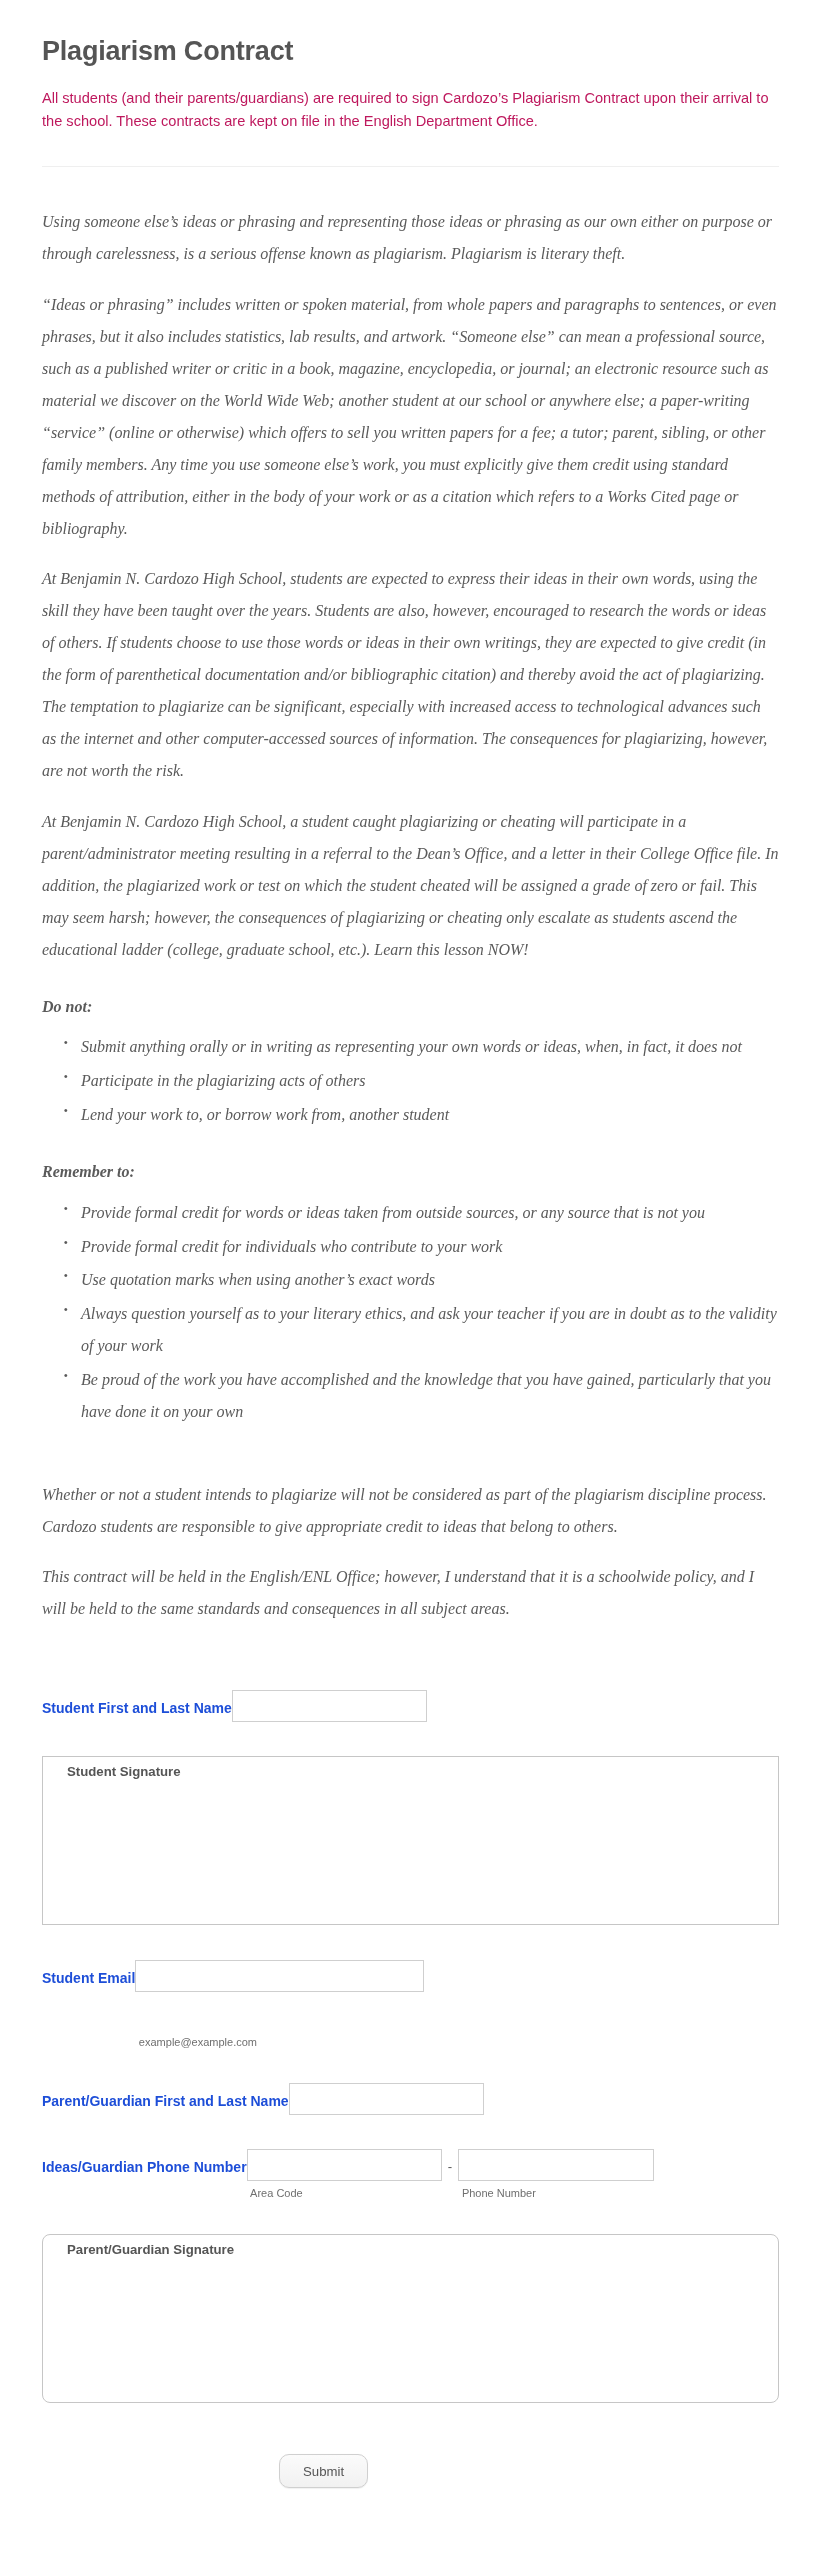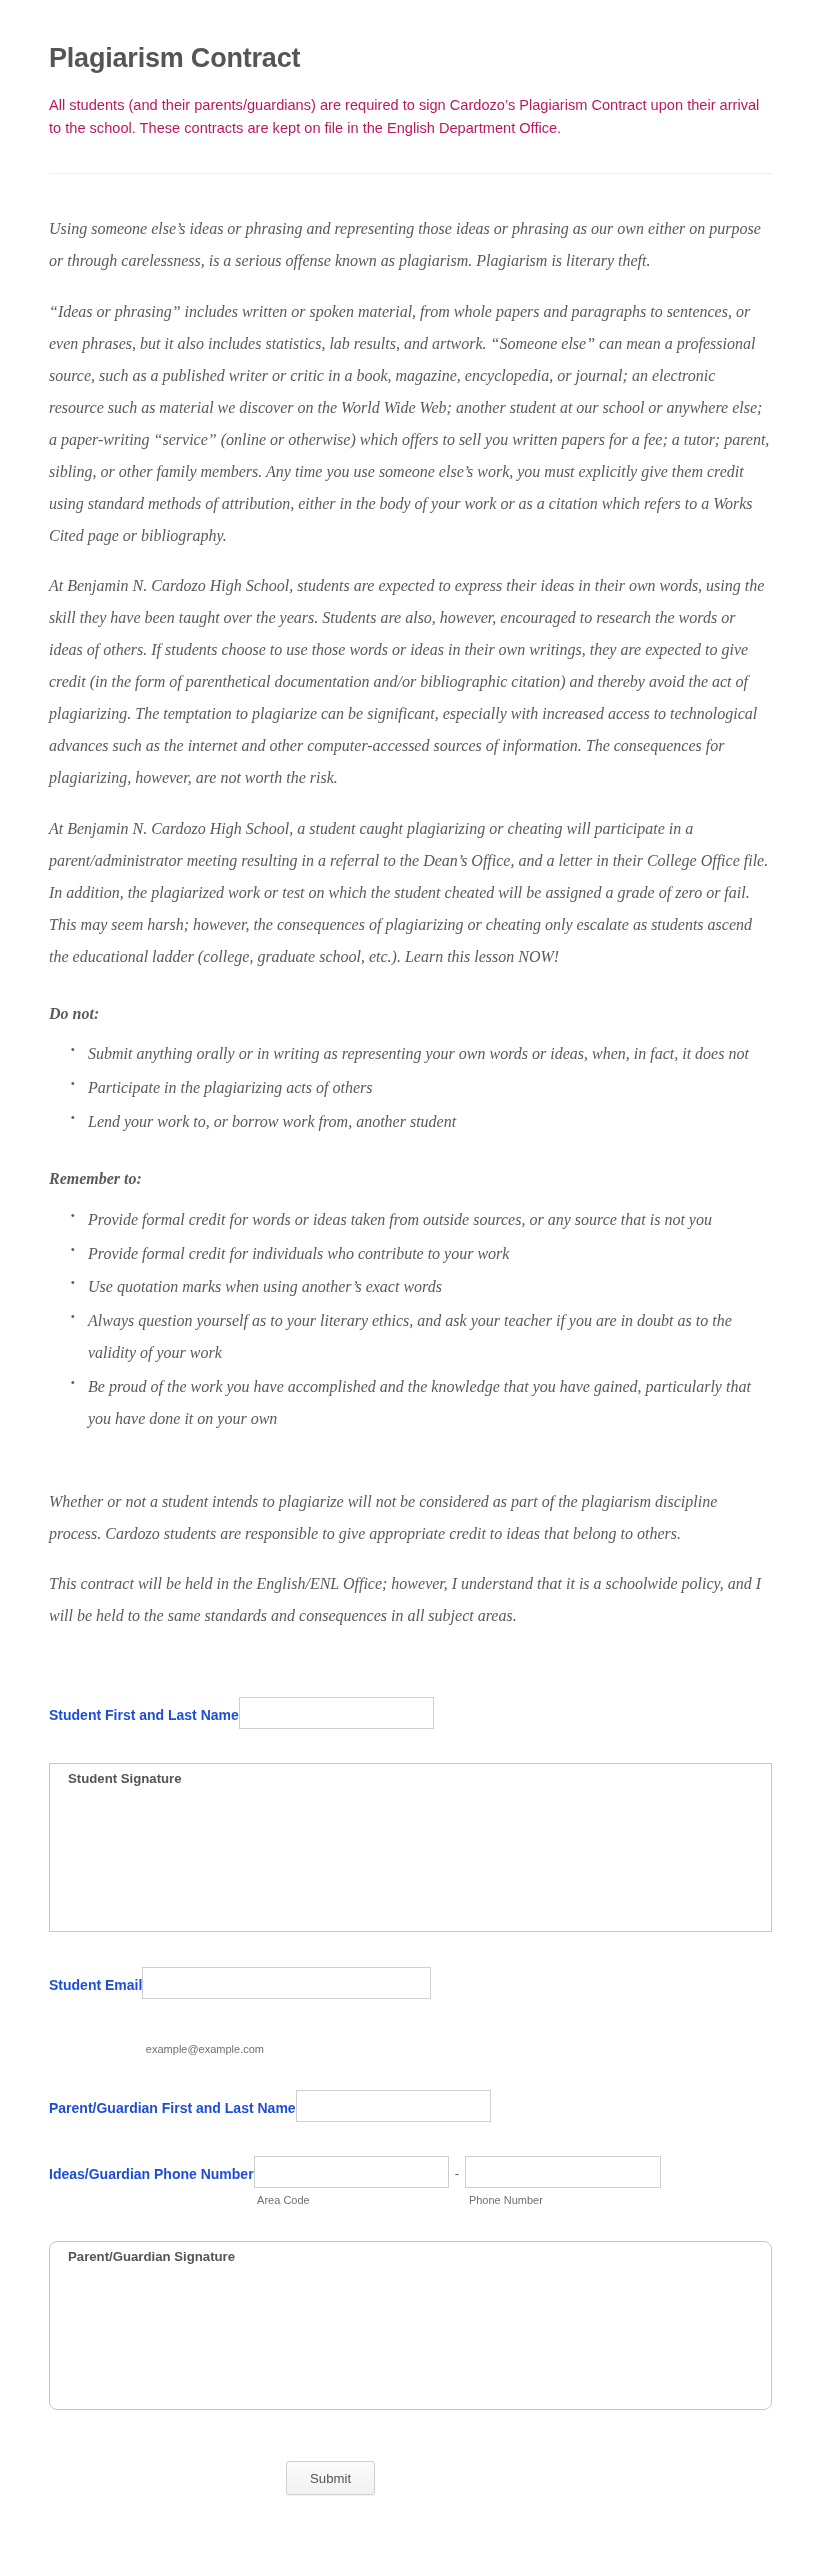--- a/index.html
+++ b/index.html
@@ -11,21 +11,21 @@
   body {
     width: 821px;
     min-height: 2576px;
     font-family: "Liberation Sans", sans-serif;
     color: #555555;
     -webkit-font-smoothing: antialiased;
   }
 
   .page {
     width: 821px;
-    padding: 7px;
+    padding: 0;
     position: relative;
   }
 
   
   .header {
     padding: 35px 42px 0 42px;
   }
   .page-title {
     font-family: "Liberation Sans", sans-serif;
     font-size: 27px;
@@ -159,21 +159,21 @@
   
   .signature-block {
     position: relative;
     border: 0.9px solid #c6c6c6;
     background: #ffffff;
     margin-bottom: 35px;
   }
   .signature-block .sig-label {
     position: absolute;
     top: 7px;
-    left: 18px;
+    left: 24px;
     font-family: "Liberation Sans", sans-serif;
     font-size: 13.2px;
     font-weight: bold;
     color: #555555;
     pointer-events: none;
   }
   .signature-block .sig-canvas {
     width: 100%;
     height: 100%;
     display: block;
@@ -186,21 +186,21 @@
     padding: 16px 0 48px 0;
     text-align: left;
     padding-left: 237px;
   }
   .submit-btn {
     font-family: "Liberation Sans", sans-serif;
     font-size: 13.2px;
     color: #555555;
     background: linear-gradient(#fbfbfb, #f1f1f1);
     border: 0.9px solid #d0d0d0;
-    border-radius: 3px;
+    border-radius: 10px;
     padding: 8.8px 23px;
     cursor: pointer;
     box-shadow: 0 0.9px 0.9px rgba(0,0,0,0.06);
   }
 </style>
 </head>
 <body>
 
 <div class="page">
 

